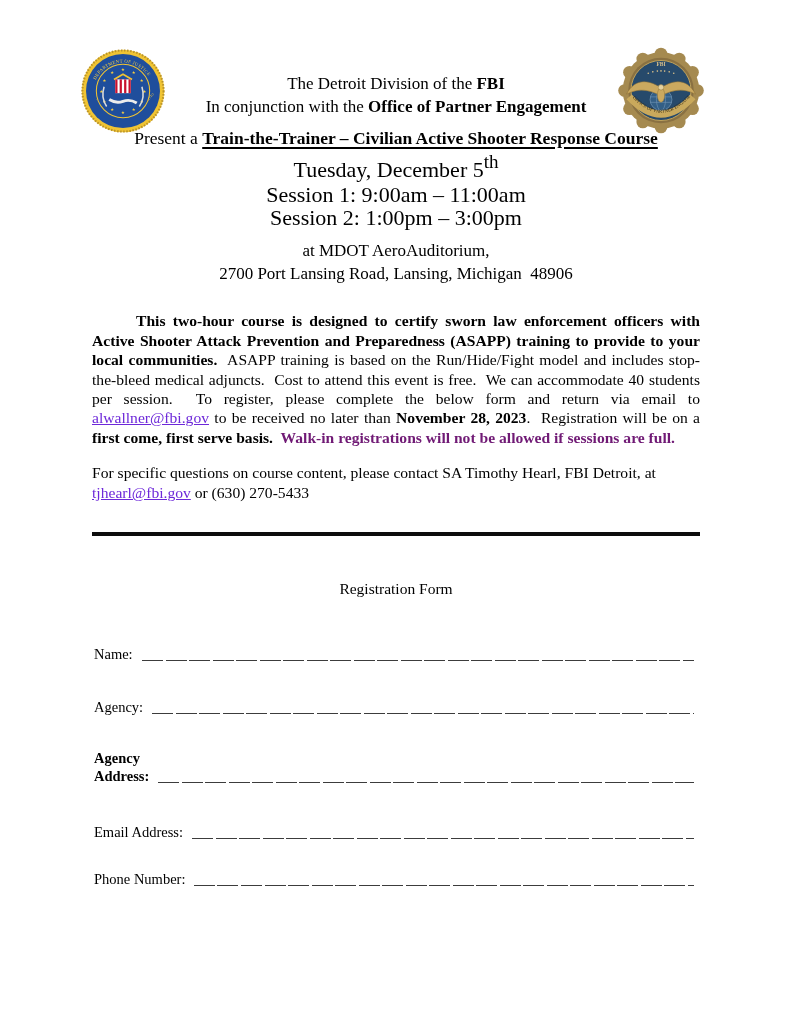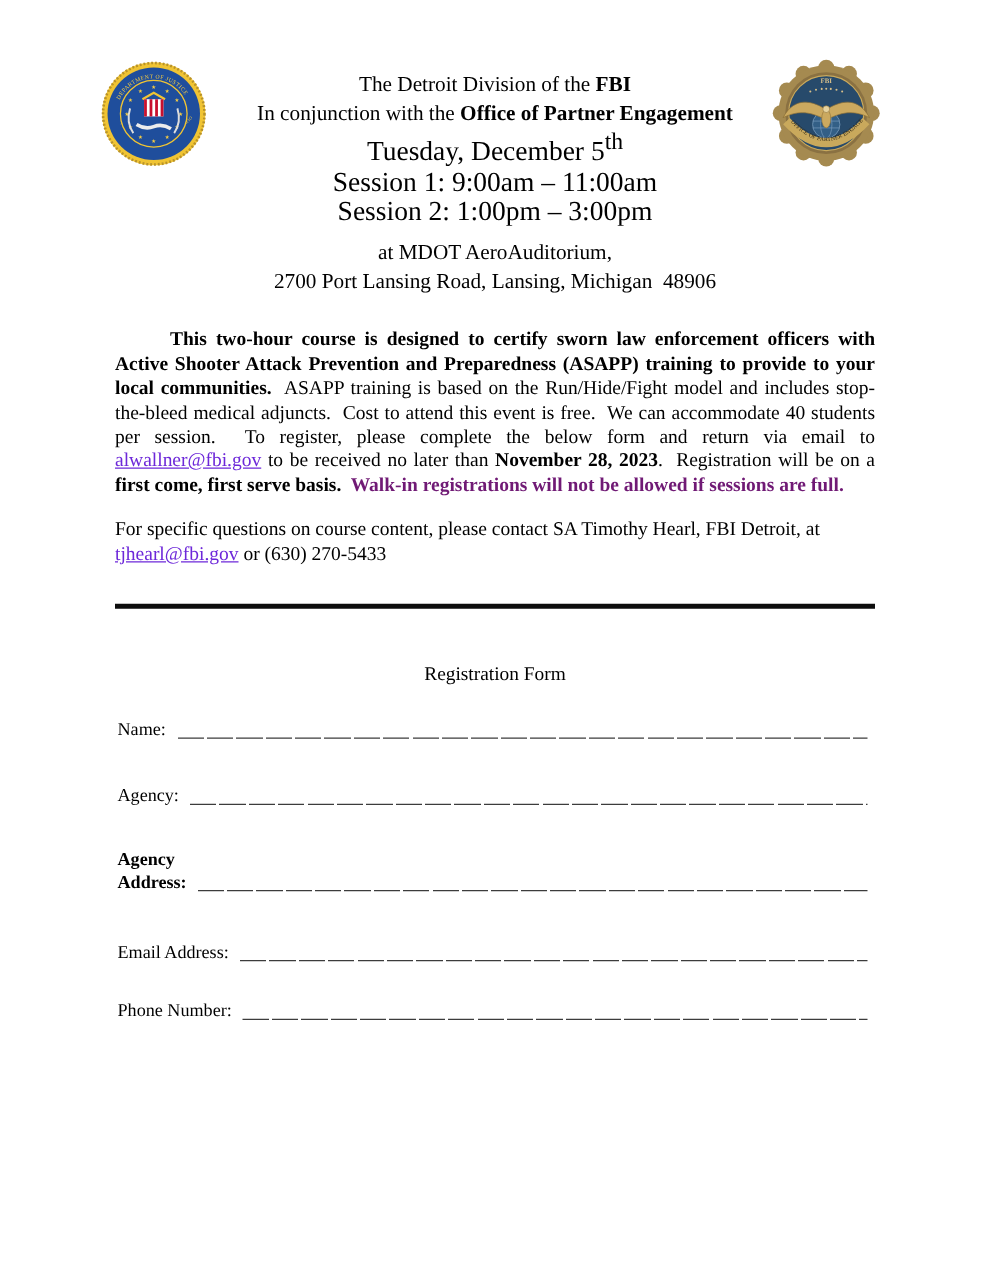--- a/index.html
+++ b/index.html
@@ -5,21 +5,21 @@
   html,body{margin:0;padding:0;background:#e8e8e8;}
   .page{
     width:792px;height:1024px;margin:0 auto;background:#ffffff;
     position:relative;font-family:"Liberation Serif","DejaVu Serif",serif;
     color:#000;overflow:hidden;
   }
   .logo{position:absolute;}
   .logo-left{left:80px;top:48px;width:86px;height:86px;}
   .logo-right{left:615px;top:45px;width:92px;height:91px;}
 
-  .hdr{padding-top:56px;text-align:center;font-size:17px;line-height:23px;}
+  .hdr{padding-top:72px;text-align:center;font-size:17px;line-height:23px;}
   .b{font-weight:bold;}
   .present{margin-top:8px;text-align:center;font-size:17.5px;line-height:24px;}
   .present .course{font-weight:bold;text-decoration:underline;text-decoration-thickness:2px;text-underline-offset:3px;}
   .date{text-align:center;font-size:22px;line-height:26px;}
   .date sup{font-size:19px;position:relative;top:-1px;}
   .sessions{text-align:center;font-size:22px;line-height:23px;}
   .venue{margin-top:10px;text-align:center;font-size:17px;line-height:23px;}
   .pre{white-space:pre-wrap;}
 
   .intro{margin:26px 92px 0 92px;font-size:15.6px;line-height:19.4px;text-align:justify;text-indent:44px;}
@@ -32,21 +32,21 @@
   .reg-title{margin-top:43px;text-align:center;font-size:15.5px;line-height:20px;}
 
   .form{margin:0 98px 0 94px;font-size:14.5px;}
   .frow{display:flex;align-items:flex-end;line-height:18px;}
   .frow .lbl{white-space:pre;padding-right:9px;}
   .fline{flex:1 1 auto;position:relative;height:18px;}
   .fline::after{
     content:"";position:absolute;left:0;right:0;bottom:2px;height:1.4px;
     background:repeating-linear-gradient(90deg,#3c3c3c 0 21px,rgba(0,0,0,0) 21px 23.5px);
   }
-  .mt1{margin-top:25px;} .mt2{margin-top:35px;} .mt3{margin-top:33px;font-weight:bold;}
+  .mt1{margin-top:46px;} .mt2{margin-top:35px;} .mt3{margin-top:33px;font-weight:bold;}
   .mt4{margin-top:29px;} .mt5{margin-top:38px;}
   .addr-l1{line-height:18px;}
 </style>
 </head>
 <body>
 
 <div class="page">
 
   <div class="logo logo-left">
     <svg viewBox="0 0 100 100" width="86" height="86" aria-hidden="true">
@@ -130,20 +130,23 @@
         <textPath href="#ope-band" startOffset="3%">OFFICE OF PARTNER ENGAGEMENT</textPath>
       </text>
     </svg>
   </div>
 
   <div class="hdr">
     <div><span>The Detroit Division of the </span><span class="b">FBI</span></div>
     <div><span>In conjunction with the </span><span class="b">Office of Partner Engagement</span></div>
   </div>
 
+  <div class="present">
+    <span>Present a </span><span class="course">Train-the-Trainer – Civilian Active Shooter Response Course</span>
+  </div>
 
   <div class="date">
     <span>Tuesday, December 5</span><sup>th</sup>
   </div>
 
   <div class="sessions">
     <div>Session 1: 9:00am – 11:00am</div>
     <div>Session 2: 1:00pm – 3:00pm</div>
   </div>
 

